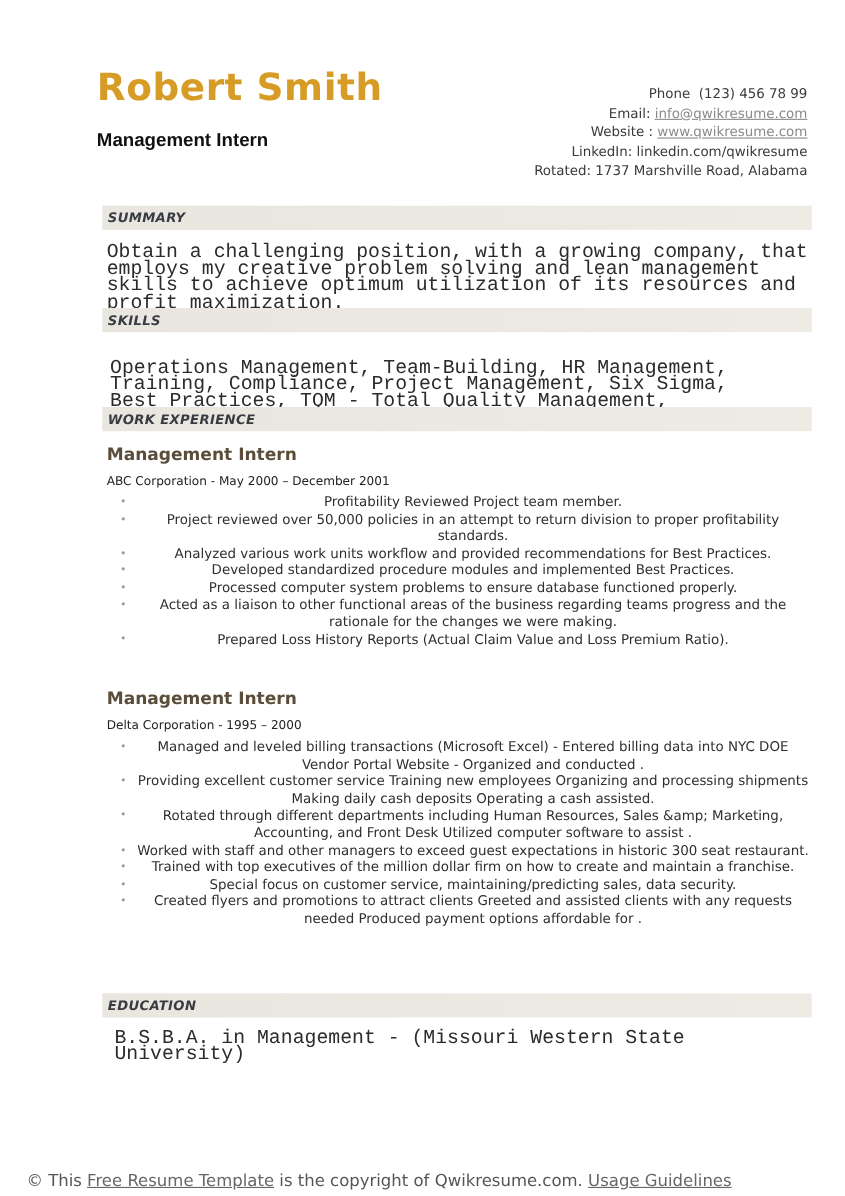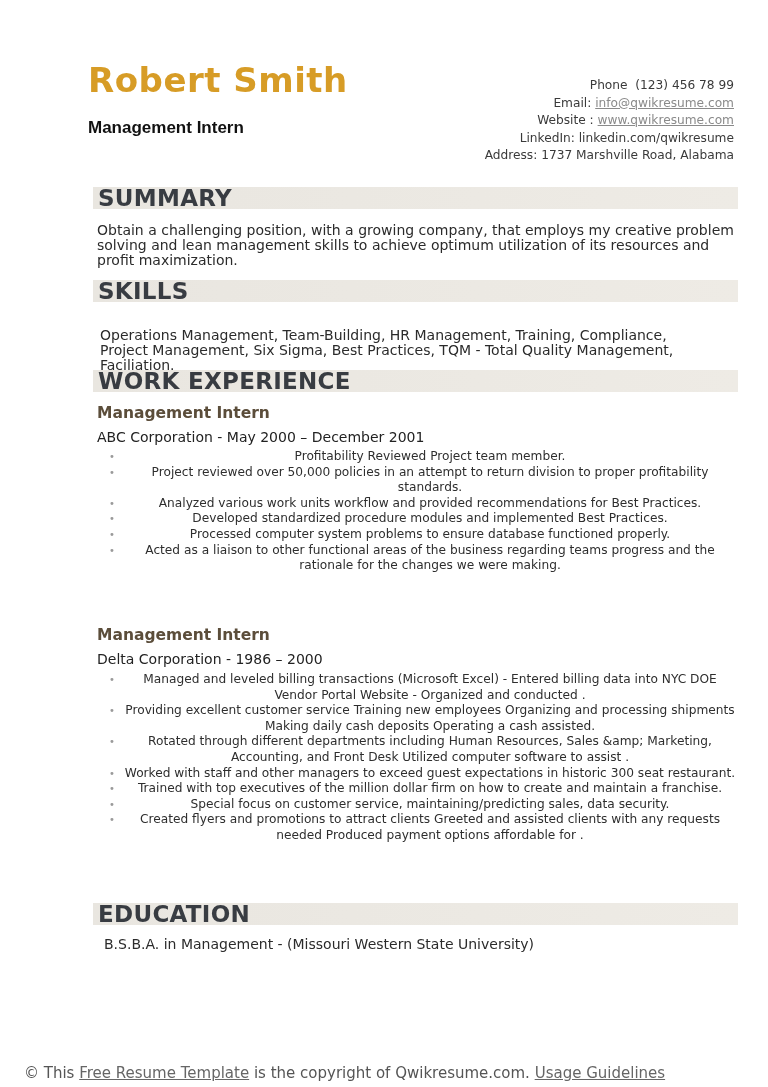--- a/index.html
+++ b/index.html
@@ -26,35 +26,36 @@
     }
     .contact a { color: #8a8a8a; text-decoration: underline; }
 
     
     .sec-bar {
       position: absolute; left: 69px; width: 645px; height: 22px;
       background: linear-gradient(to right, #e9e6e0, #eeebe5);
     }
     .sec-title {
       position: absolute; left: 5px; top: 0px;
-      font-weight: bold; font-size: 23px; color: #383c42; line-height: 22px;
+      font-weight: bold; font-size: 12px; color: #383c42; line-height: 22px;
       letter-spacing: 0.3px;
+      font-style: italic;
     }
 
     .para {
       position: absolute; left: 73px; width: 645px;
-      font-size: 14px; line-height: 15.2px; color: #2b2b2b;
+      font-size: 18px; line-height: 15.2px; color: #2b2b2b; font-family: Liberation Mono, monospace;
     }
 
     .job-title {
       position: absolute; left: 73px;
       font-weight: bold; font-size: 15.5px; color: #5b4d3a; line-height: 18px;
     }
     .job-meta {
-      position: absolute; left: 73px; font-size: 14px; line-height: 15px; color: #222;
+      position: absolute; left: 73px; font-size: 11px; line-height: 15px; color: #222;
     }
     ul.bullets {
       position: absolute; left: 80px; width: 632px; margin: 0; padding: 0;
       list-style: none; font-size: 12.2px; line-height: 15.6px; color: #2e2e2e; text-align: center;
     }
     ul.bullets li { position: relative; padding-left: 20px; }
     ul.bullets li::before {
       content: "•"; position: absolute; left: 5px; top: 0; color: #9a9a9a; font-size: 10px;
     }
 
@@ -83,21 +84,21 @@
     </div>
     <div>
       <span>Website :</span>
       <a>www.qwikresume.com</a>
     </div>
     <div>
       <span>LinkedIn:</span>
       <span>linkedin.com/qwikresume</span>
     </div>
     <div>
-      <span>Address:</span>
+      <span>Rotated:</span>
       <span>1737 Marshville Road, Alabama</span>
     </div>
   </div>
 
   <div class="sec-bar" style="top:187px;">
     <span class="sec-title">SUMMARY</span>
   </div>
   <div class="para" style="top:223px;">Obtain a challenging position, with a growing company, that employs my creative problem solving and lean management skills to achieve optimum utilization of its resources and profit maximization.</div>
 
   <div class="sec-bar" style="top:280px;">
@@ -111,24 +112,25 @@
 
   <div class="job-title" style="top:404px;">Management Intern</div>
   <div class="job-meta" style="top:430px;">ABC Corporation - May 2000 – December 2001</div>
   <ul class="bullets" style="top:449px;">
     <li>Profitability Reviewed Project team member.</li>
     <li>Project reviewed over 50,000 policies in an attempt to return division to proper profitability standards.</li>
     <li>Analyzed various work units workflow and provided recommendations for Best Practices.</li>
     <li>Developed standardized procedure modules and implemented Best Practices.</li>
     <li>Processed computer system problems to ensure database functioned properly.</li>
     <li>Acted as a liaison to other functional areas of the business regarding teams progress and the rationale for the changes we were making.</li>
+    <li>Prepared Loss History Reports (Actual Claim Value and Loss Premium Ratio).</li>
   </ul>
 
   <div class="job-title" style="top:626px;">Management Intern</div>
-  <div class="job-meta" style="top:652px;">Delta Corporation - 1986 – 2000</div>
+  <div class="job-meta" style="top:652px;">Delta Corporation - 1995 – 2000</div>
   <ul class="bullets" style="top:672px;">
     <li>Managed and leveled billing transactions (Microsoft Excel) - Entered billing data into NYC DOE Vendor Portal Website - Organized and conducted .</li>
     <li>Providing excellent customer service Training new employees Organizing and processing shipments Making daily cash deposits Operating a cash assisted.</li>
     <li>Rotated through different departments including Human Resources, Sales &amp;amp; Marketing, Accounting, and Front Desk Utilized computer software to assist .</li>
     <li>Worked with staff and other managers to exceed guest expectations in historic 300 seat restaurant.</li>
     <li>Trained with top executives of the million dollar firm on how to create and maintain a franchise.</li>
     <li>Special focus on customer service, maintaining/predicting sales, data security.</li>
     <li>Created flyers and promotions to attract clients Greeted and assisted clients with any requests needed Produced payment options affordable for .</li>
   </ul>
 

